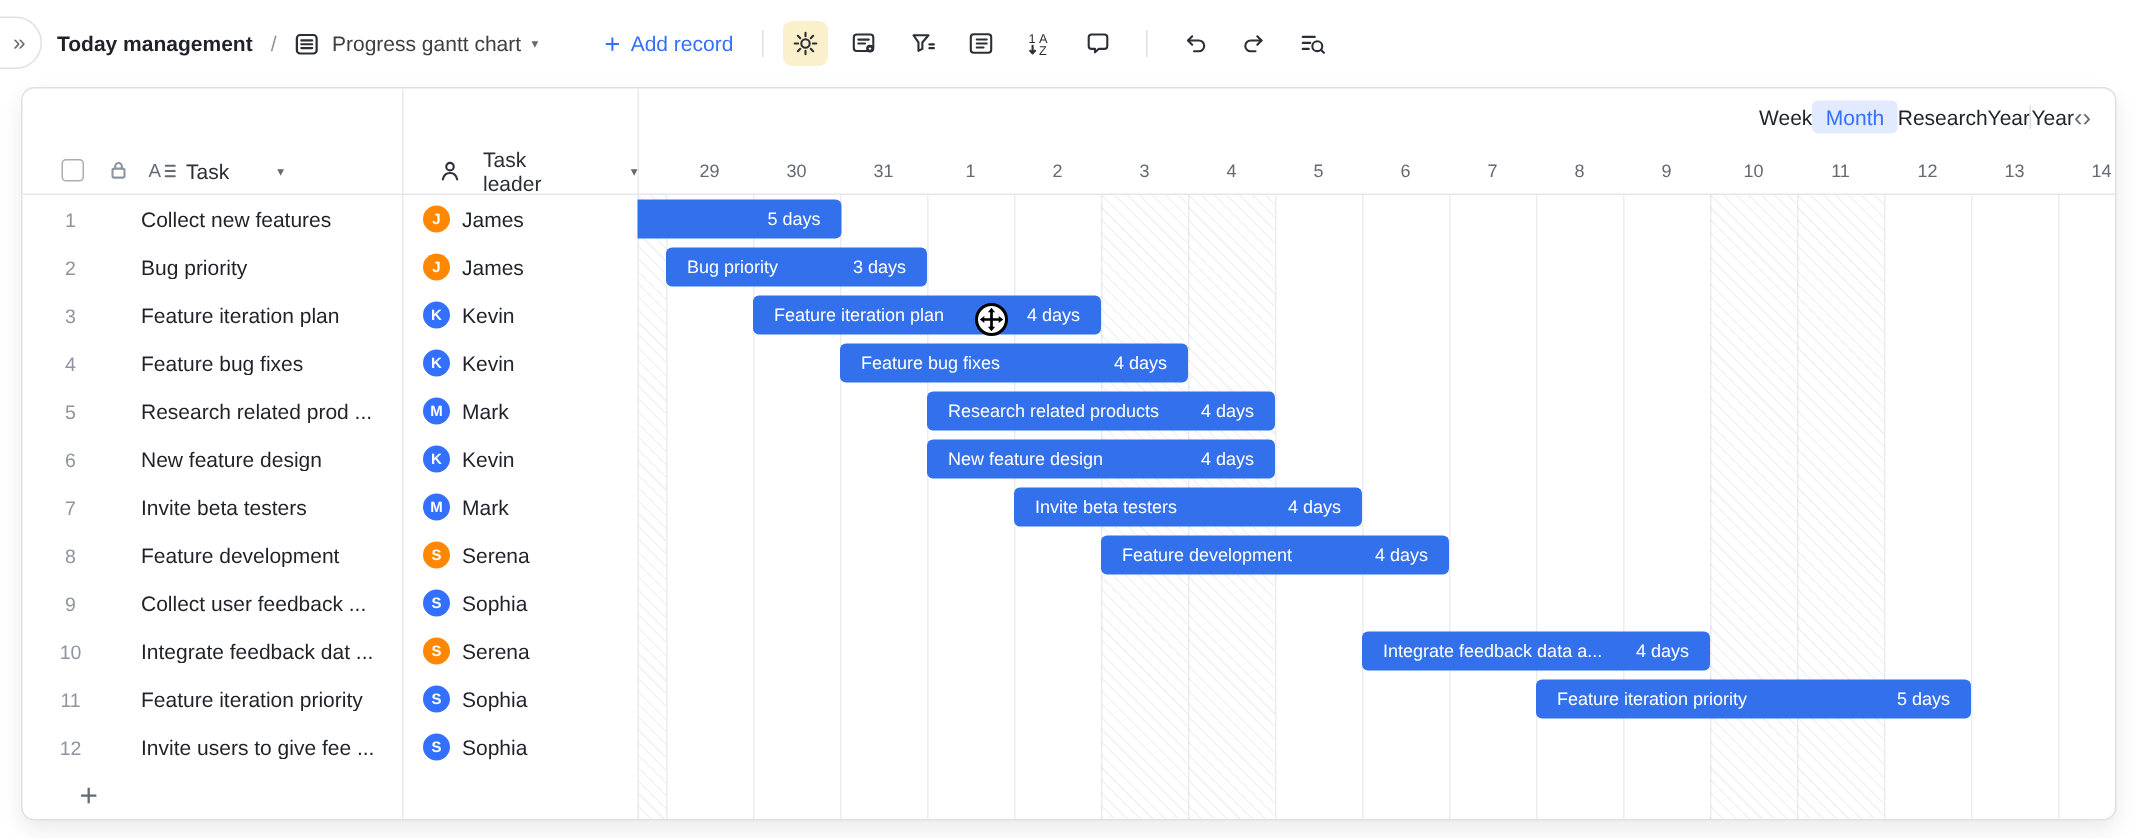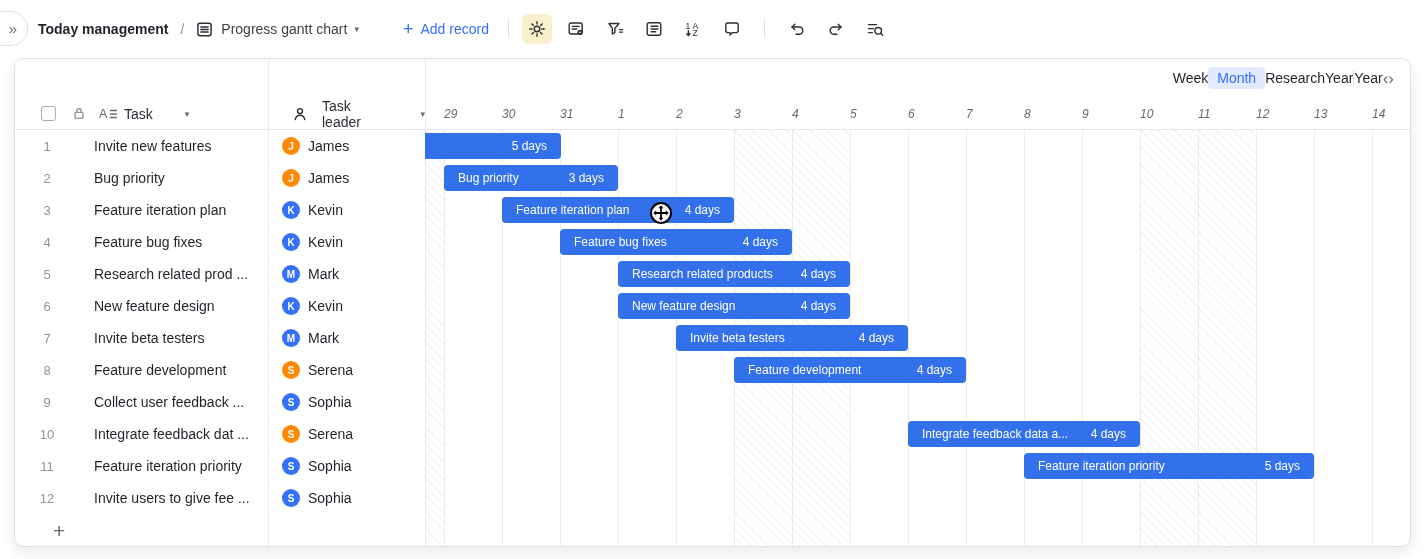--- a/index.html
+++ b/index.html
@@ -54,21 +54,21 @@
 
   .g-months { position:absolute; left:410px; top:0; height:38px; right:0; font-size:14px; color:#1f2329; }
   .month-label { position:absolute; top:50%; transform:translateY(-50%); }
   .controls { position:absolute; right:16px; top:0; height:38px; display:flex; align-items:center; font-size:14px; color:#1f2329; z-index:4; }
   .ctrl { cursor:pointer; }
   .ctrl.active { background:#e1eaff; color:#3370ff; padding:3px 9px; border-radius:4px; }
   .ctrl-divider { width:1px; height:16px; background:#dee0e3; }
   .nav { color:#646a73; font-size:17px; line-height:1; cursor:pointer; }
 
   .g-days { position:absolute; left:410px; top:38px; height:33px; right:0; font-size:12px; color:#646a73; }
-  .day { position:absolute; width:58px; text-align:left; top:50%; transform:translateY(-50%);font-style:italic; }
+  .day { position:absolute; width:58px; text-align:center; top:50%; transform:translateY(-50%); }
 
   .g-grid { position:absolute; left:410px; top:71px; right:0; bottom:0; z-index:0; }
   .gline { position:absolute; top:0; bottom:0; width:1px; background:#ebedef; }
   .wkend { position:absolute; top:0; bottom:0;
     background:repeating-linear-gradient(45deg, rgba(31,35,41,.055) 0 1px, transparent 1px 6px); }
 
   .p-body { position:relative; height:384px; z-index:1; }
   .trow { height:32px; display:flex; align-items:center; width:410px; }
   .trow-num { width:64px; text-align:center; color:#8f959e; font-size:13px; }
   .trow-task { width:189px; padding-left:15px; font-size:14px; white-space:nowrap; overflow:hidden; }
@@ -260,21 +260,21 @@
       <div class="wkend" style="left: 715px; width: 58px;"></div>
       <div class="gline" style="left: 773px;"></div>
       <div class="wkend" style="left: 773px; width: 58px;"></div>
       <div class="gline" style="left: 831px;"></div>
       <div class="gline" style="left: 889px;"></div>
       <div class="gline" style="left: 947px;"></div>
     </div>
   <div class="p-body" id="tRows">
       <div class="trow">
         <span class="trow-num">1</span>
-        <span class="trow-task">Invite new features</span>
+        <span class="trow-task">Collect new features</span>
         <span class="trow-leader">
           <span class="avatar" style="background: rgb(255, 136, 0);">J</span>
           <span>James</span>
         </span>
       </div>
       <div class="trow">
         <span class="trow-num">2</span>
         <span class="trow-task">Bug priority</span>
         <span class="trow-leader">
           <span class="avatar" style="background: rgb(255, 136, 0);">J</span>

